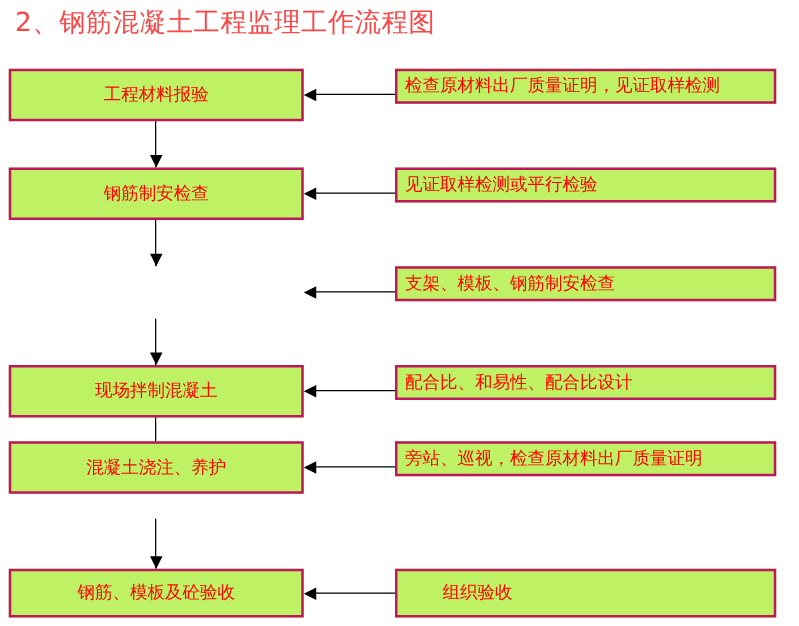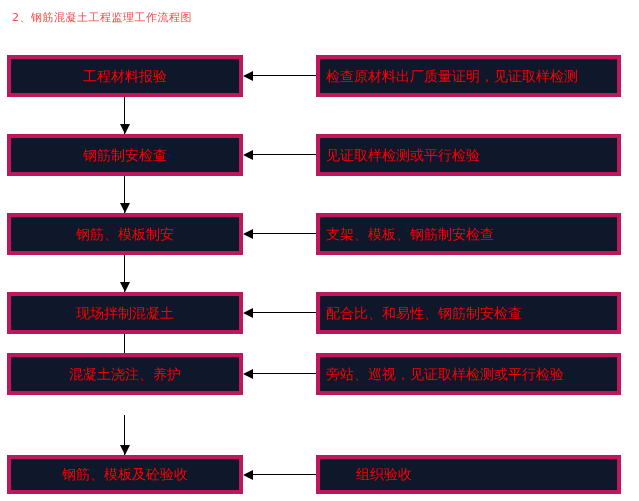--- a/index.html
+++ b/index.html
@@ -12,21 +12,21 @@
     height: 501px;
     position: relative;
     overflow: hidden;
     font-family: "DejaVu Sans", "Liberation Sans", sans-serif;
   }
 
   #page-title {
     position: absolute;
     left: 12px;
     top: 6px;
-    font-size: 11px;
+    font-size: 21px;
     line-height: 24px;
     color: #fb4646;
     white-space: nowrap;
     letter-spacing: 0.5px;
   }
 
   .flow-canvas {
     position: absolute;
     left: 0;
     top: 0;
@@ -37,43 +37,43 @@
   .flow-row {
     position: absolute;
     left: 0;
     width: 639px;
     height: 42px;
   }
 
   .node-box {
     position: absolute;
     box-sizing: border-box;
-    border: 4px solid #be185d;
-    background: #0f172a;
+    border: 2px solid #be185d;
+    background: #bef264;
     color: #ff0000;
     font-size: 14px;
     line-height: 19px;
     overflow: hidden;
   }
 
   .node-box.left {
     left: 7px;
     width: 236px;
     height: 42px;
     top: 0;
     display: flex;
     align-items: center;
     justify-content: center;
     text-align: center;
   }
 
   .node-box.right {
     left: 316px;
     width: 305px;
-    height: 42px;
+    height: 28px;
     top: 0;
     display: flex;
     align-items: center;
     justify-content: flex-start;
     text-align: left;
     padding: 0 5px 0 6px;
   }
 
   .node-box.right .node-text {
     display: block;
@@ -167,23 +167,20 @@
     <div class="node-box right">
       <span class="node-text">见证取样检测或平行检验</span>
     </div>
   </div>
   <div class="v-connector" style="top:176px; height:37px;">
     <div class="v-line"></div>
     <div class="v-arrowhead"></div>
   </div>
 
   <div class="flow-row" style="top:213px;">
-    <div class="node-box left">
-      <span class="node-text">钢筋、模板制安</span>
-    </div>
     <div class="h-connector">
       <div class="h-arrowhead"></div>
       <div class="h-line"></div>
     </div>
     <div class="node-box right">
       <span class="node-text">支架、模板、钢筋制安检查</span>
     </div>
   </div>
   <div class="v-connector" style="top:255px; height:37px;">
     <div class="v-line"></div>
@@ -192,38 +189,38 @@
 
   <div class="flow-row" style="top:292px;padding-left:44px;">
     <div class="node-box left">
       <span class="node-text">现场拌制混凝土</span>
     </div>
     <div class="h-connector">
       <div class="h-arrowhead"></div>
       <div class="h-line"></div>
     </div>
     <div class="node-box right">
-      <span class="node-text">配合比、和易性、钢筋制安检查</span>
+      <span class="node-text">配合比、和易性、配合比设计</span>
     </div>
   </div>
   <div class="v-connector" style="top:334px; height:39px;">
     <div class="v-line"></div>
     <div class="v-arrowhead"></div>
   </div>
 
   <div class="flow-row" style="top:353px;">
     <div class="node-box left">
       <span class="node-text">混凝土浇注、养护</span>
     </div>
     <div class="h-connector">
       <div class="h-arrowhead"></div>
       <div class="h-line"></div>
     </div>
     <div class="node-box right">
-      <span class="node-text">旁站、巡视，见证取样检测或平行检验</span>
+      <span class="node-text">旁站、巡视，检查原材料出厂质量证明</span>
     </div>
   </div>
   <div class="v-connector" style="top:415px; height:40px;">
     <div class="v-line"></div>
     <div class="v-arrowhead"></div>
   </div>
 
   <div class="flow-row" style="top:455px; height:39px;">
     <div class="node-box left" style="height:39px;">
       <span class="node-text">钢筋、模板及砼验收</span>

